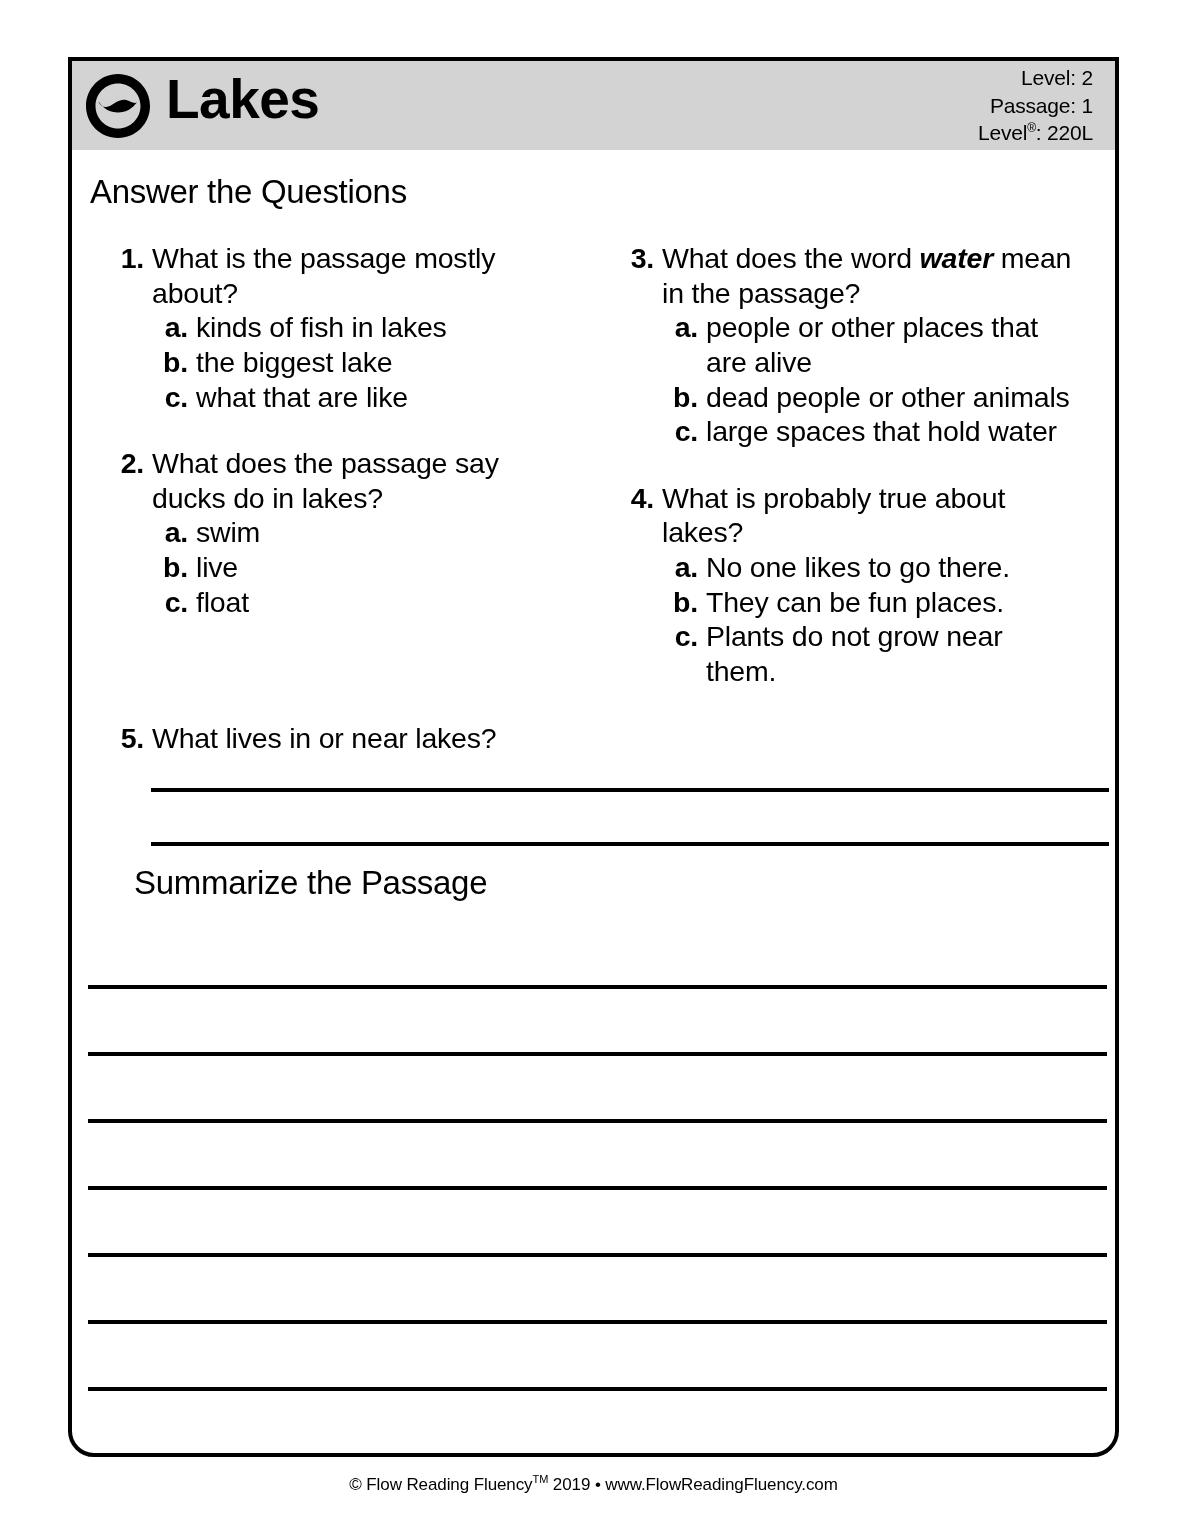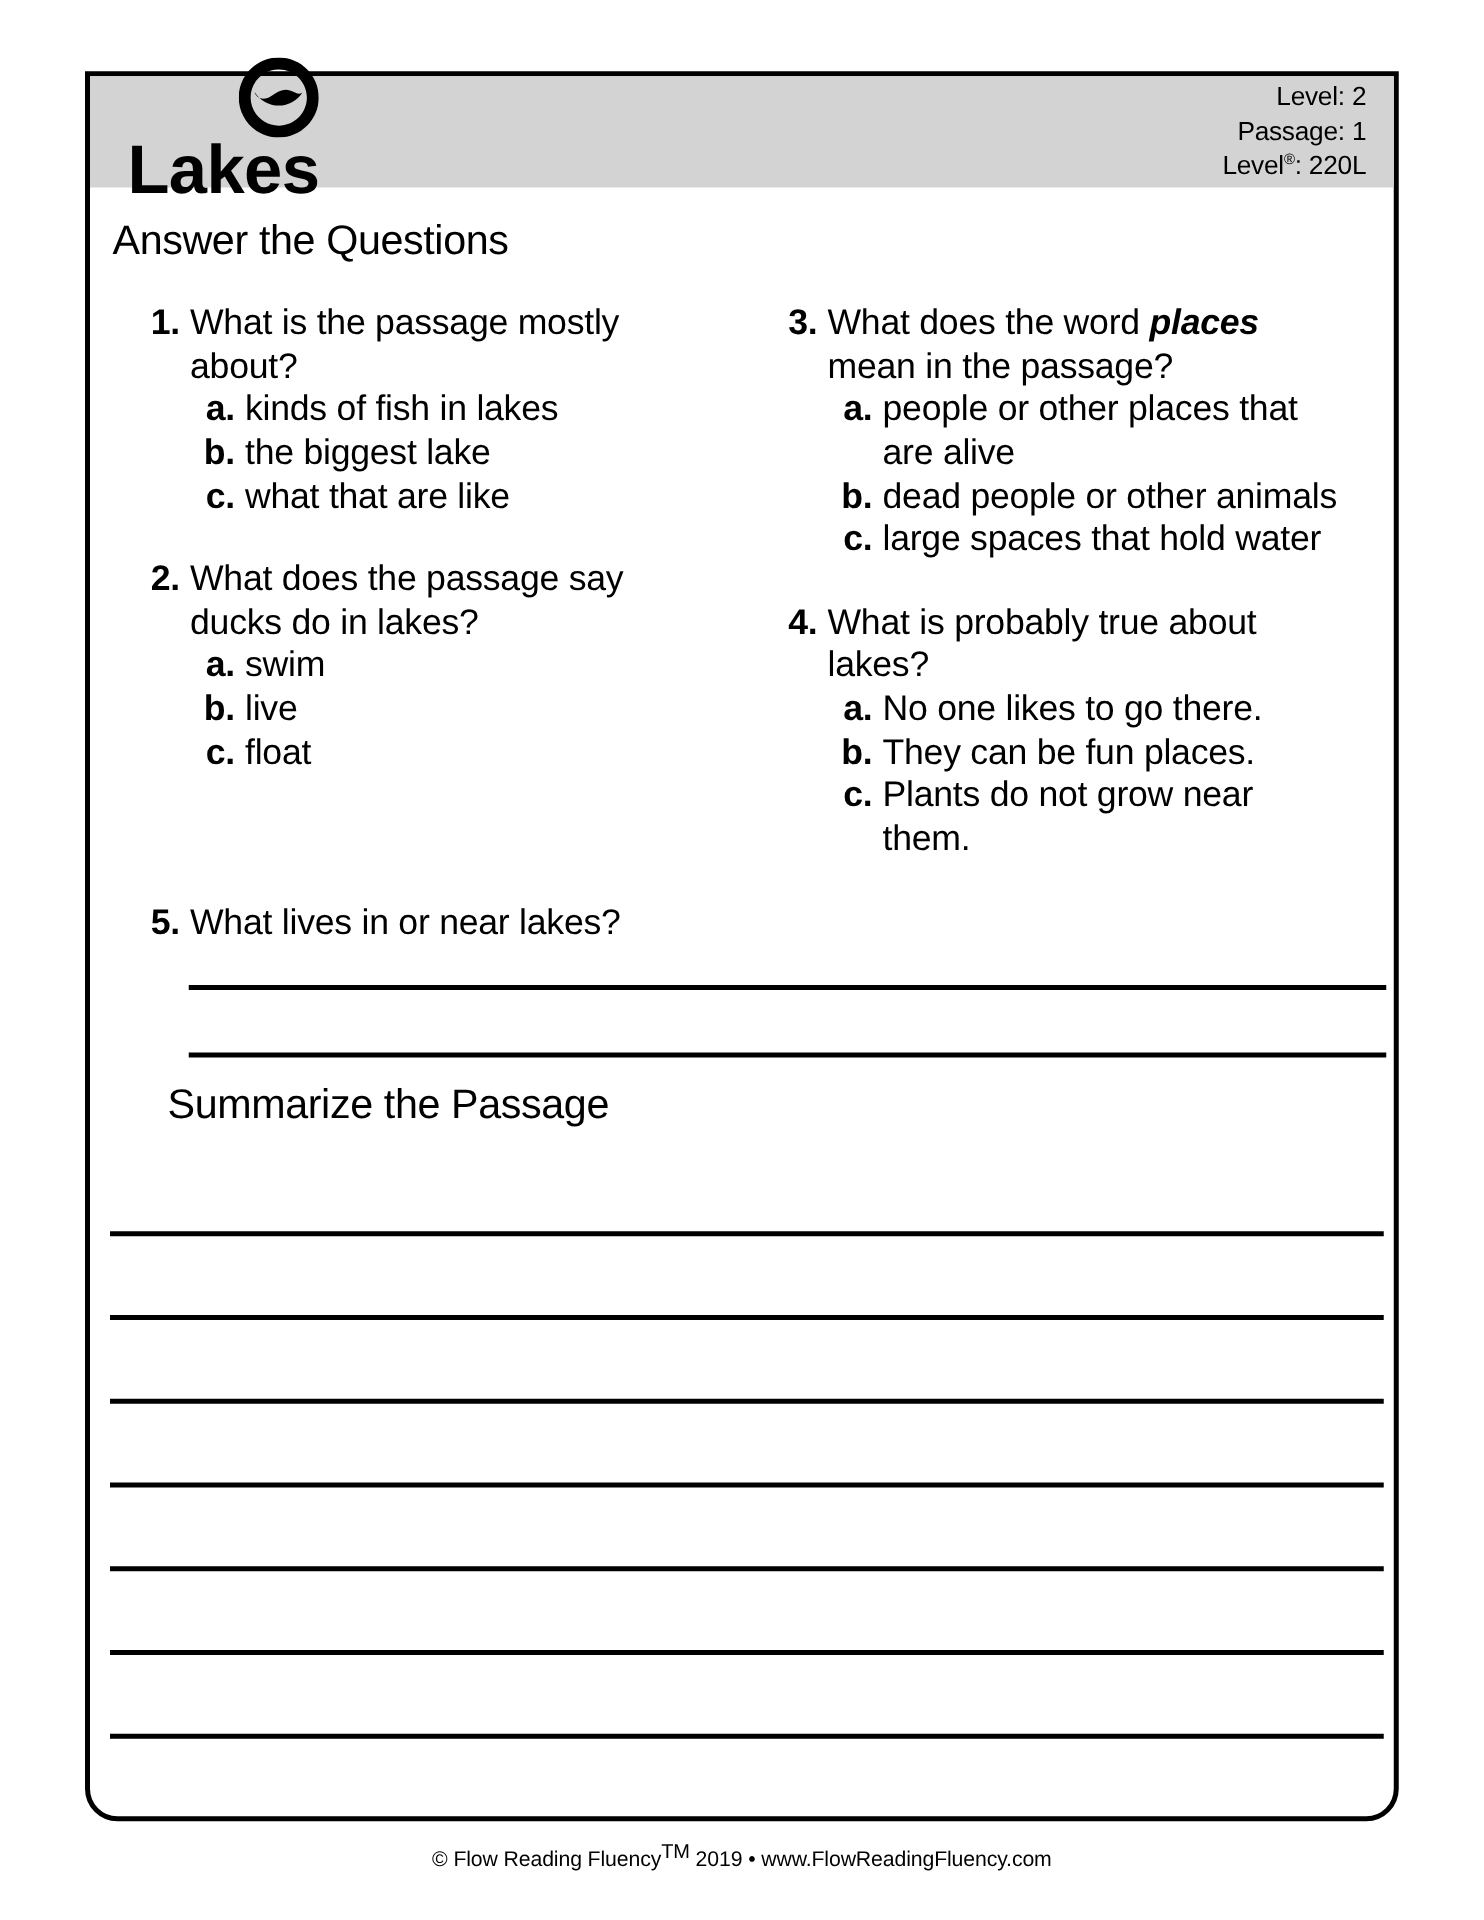--- a/index.html
+++ b/index.html
@@ -36,23 +36,22 @@
     top: 0;
     right: 0;
     height: 89px;
     background: #d3d3d3;
     display: flex;
     align-items: center;
     justify-content: space-between;
   }
   .header-left {
     display: flex;
-    align-items: flex-end;
+    align-items: flex-start;
     padding-left: 14px;
-    flex-direction: column;
   }
   .logo {
     width: 64px;
     height: 64px;
     flex: 0 0 auto;
   }
   .title {
     font-size: 55px;
     font-weight: bold;
     letter-spacing: -0.5px;
@@ -148,21 +147,21 @@
   
   .footer {
     position: absolute;
     left: 0;
     top: 1473px;
     width: 1187px;
     text-align: center;
     font-size: 17px;
     letter-spacing: -0.1px;
   }
-  .footer sup { font-size: 16px; vertical-align: super; }
+  .footer sup { font-size: 11px; vertical-align: super; }
 </style>
 </head>
 <body>
 
 <div class="card">
 
   <div class="header">
     <div class="header-left">
       <svg class="logo" viewBox="0 0 64 64">
         <path d="M32 0C14.33 0 0 14.33 0 32s14.33 32 32 32 32-14.33 32-32S49.67 0 32 0zm0 54.5c-12.43 0-22.5-10.07-22.5-22.5S19.57 9.5 32 9.5 54.5 19.57 54.5 32 44.43 54.5 32 54.5z" fill="#000"></path>
@@ -227,21 +226,21 @@
         </div>
       </div>
     </div>
 
   </div>
 
   <div class="qcol" id="col-right">
 
     <div class="question" style="margin-bottom:32px;">
       <span class="q-num">3.</span>
-      <span class="q-text"><span>What does the word </span><b>places</b><span> mean in the passage?</span></span>
+      <span class="q-text"><span>What does the word </span><b>water</b><span> mean in the passage?</span></span>
       <div class="options">
         <div class="option">
           <span class="opt-ltr">a.</span>
           <span class="opt-text">people or other places that are alive</span>
         </div>
         <div class="option">
           <span class="opt-ltr">b.</span>
           <span class="opt-text">dead people or other animals</span>
         </div>
         <div class="option">

